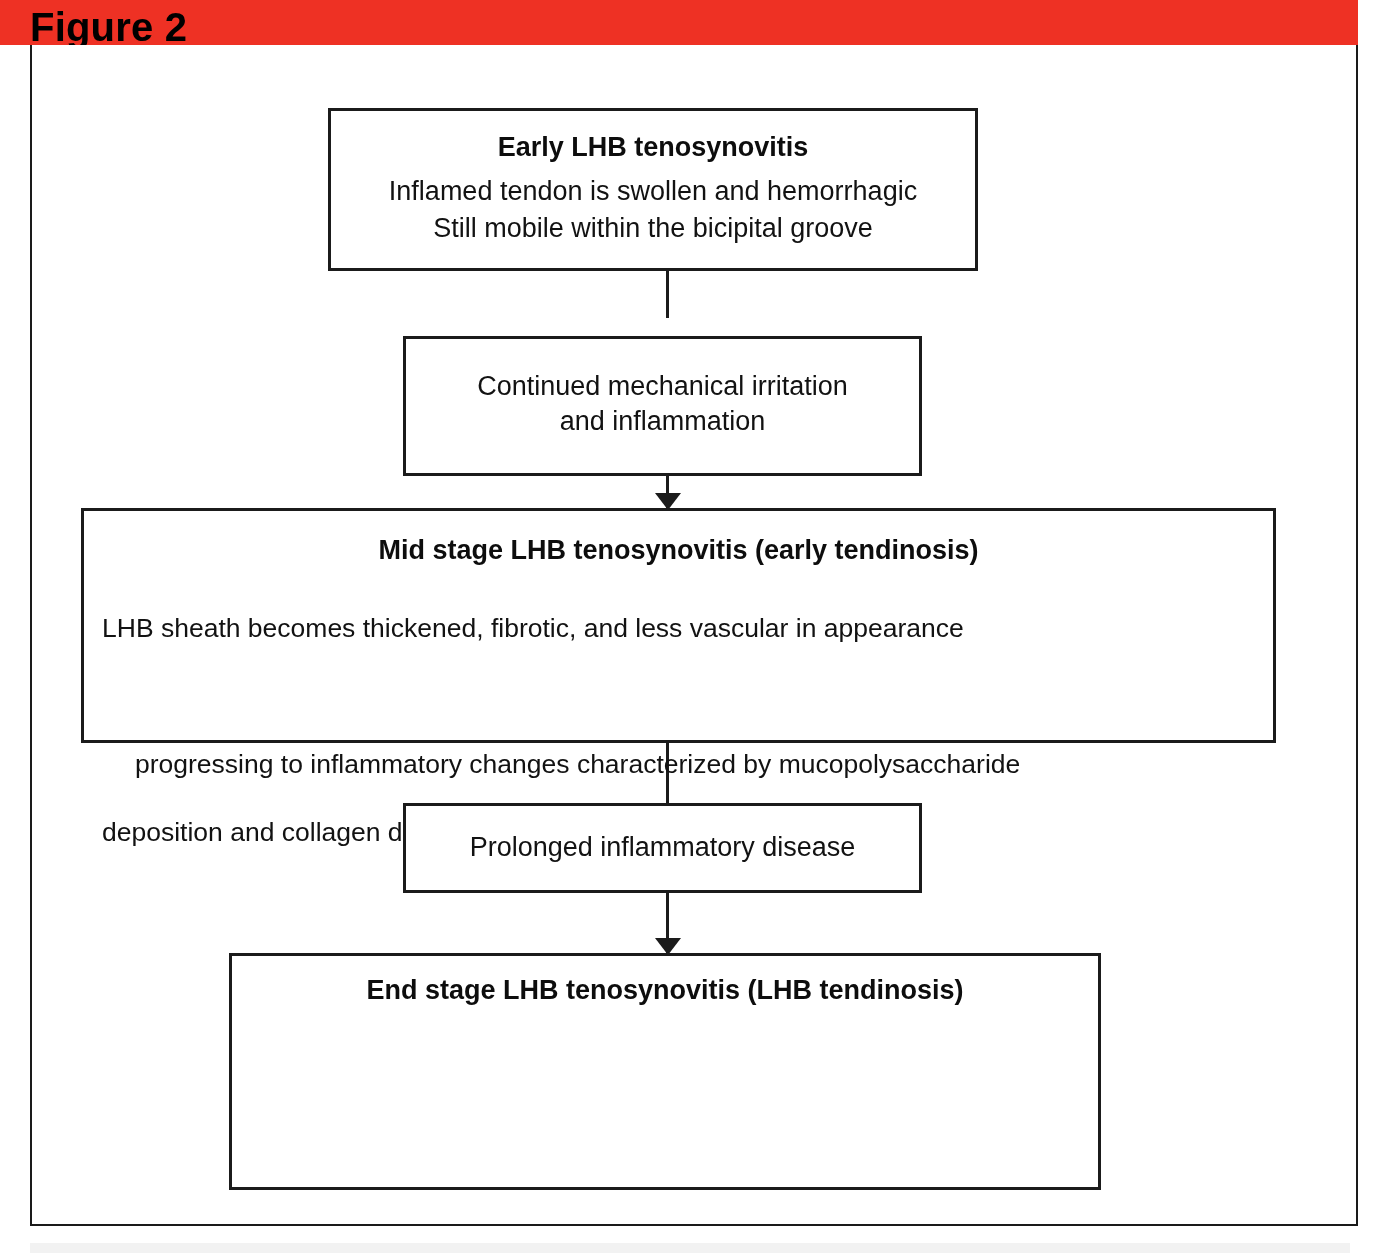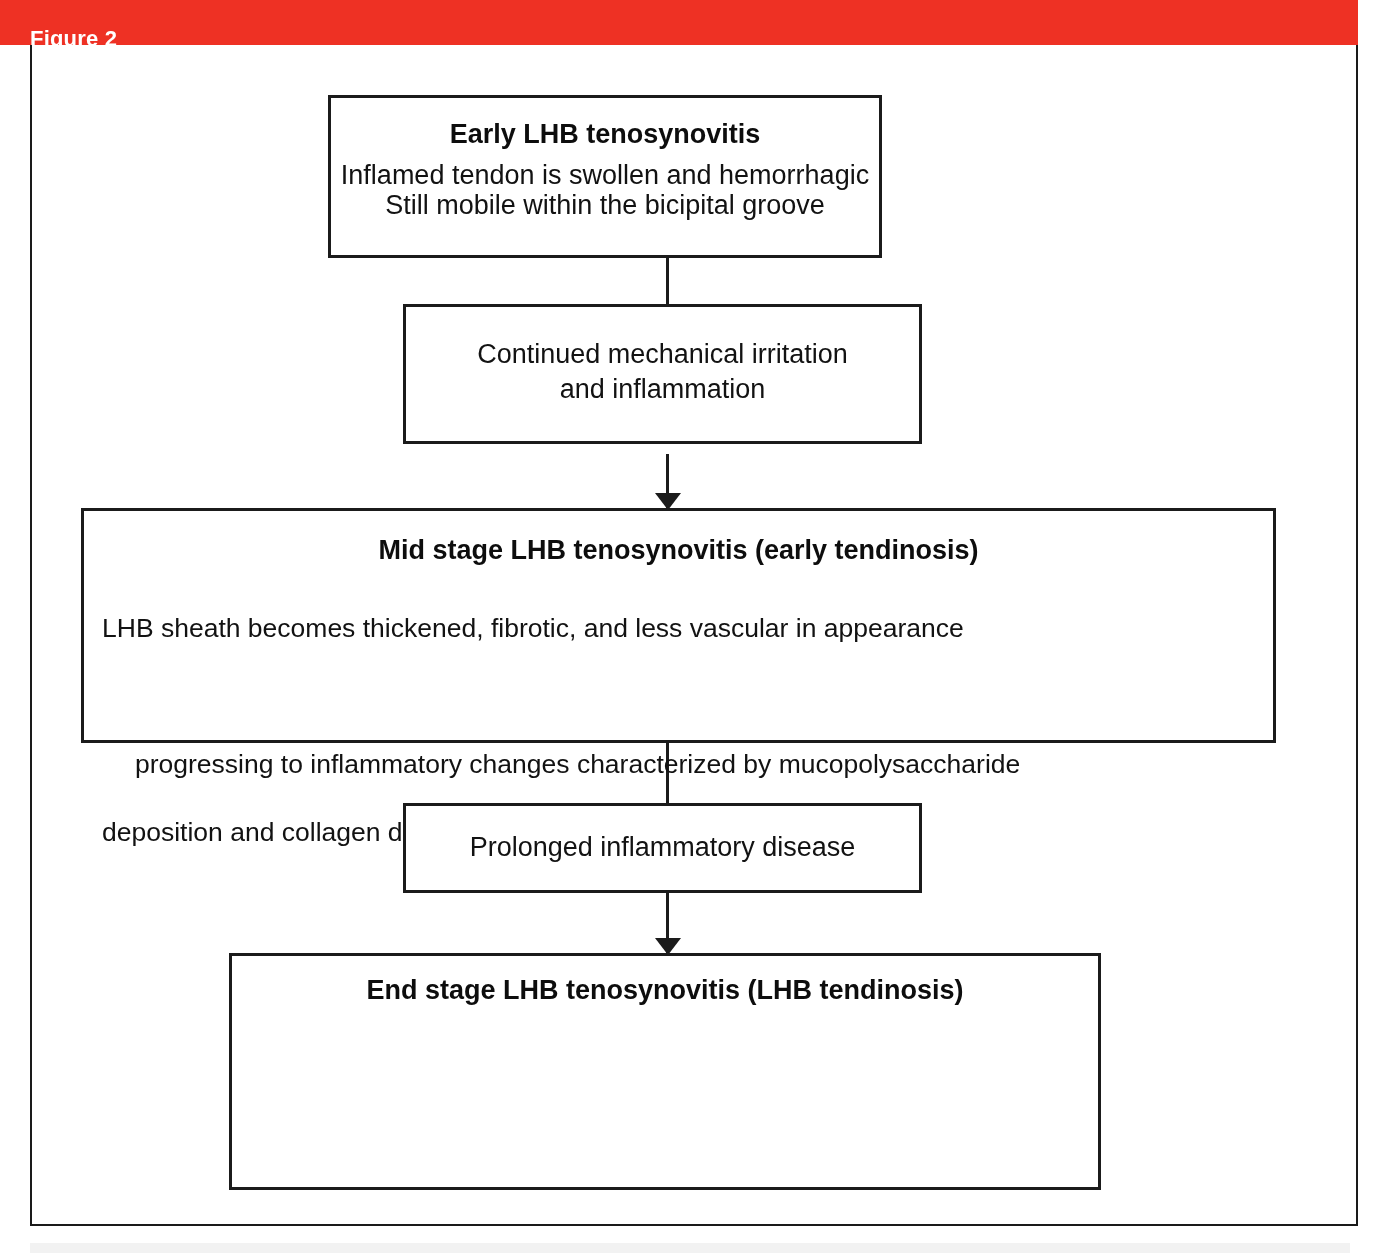--- a/index.html
+++ b/index.html
@@ -25,24 +25,24 @@
     position: absolute;
     left: 0;
     top: 0;
     width: 1358px;
     height: 45px;
     background: #ee3124;
   }
   #header-title {
     position: absolute;
     left: 30px;
-    top: 20px;
-    font-size: 22px;
+    top: 8px;
+    font-size: 40px;
     font-weight: bold;
-    color: #ffffff;
+    color: #000000;
     letter-spacing: 0.2px;
     line-height: 38px;
     white-space: nowrap;
   }
 
   
   #figure-frame {
     position: absolute;
     left: 30px;
     top: 45px;
@@ -87,40 +87,40 @@
     white-space: nowrap;
   }
   .box-body {
     color: #121212;
     white-space: pre-line;
   }
 
   
   #box-early {
     left: 328px;
-    top: 95px;
-    width: 554px;
+    top: 108px;
+    width: 650px;
     height: 163px;
   }
   #box-early .box-title {
     font-size: 27px;
     line-height: 33px;
     margin-top: 20px;
   }
   #box-early .box-body {
     font-size: 27px;
-    line-height: 30px;
+    line-height: 37px;
     text-align: center;
     margin-top: 9px;
   }
 
   
   #box-irritation {
     left: 403px;
-    top: 304px;
+    top: 336px;
     width: 519px;
     height: 140px;
   }
   #box-irritation .box-body {
     font-size: 27px;
     line-height: 35px;
     text-align: center;
     margin-top: 30px;
   }
 

